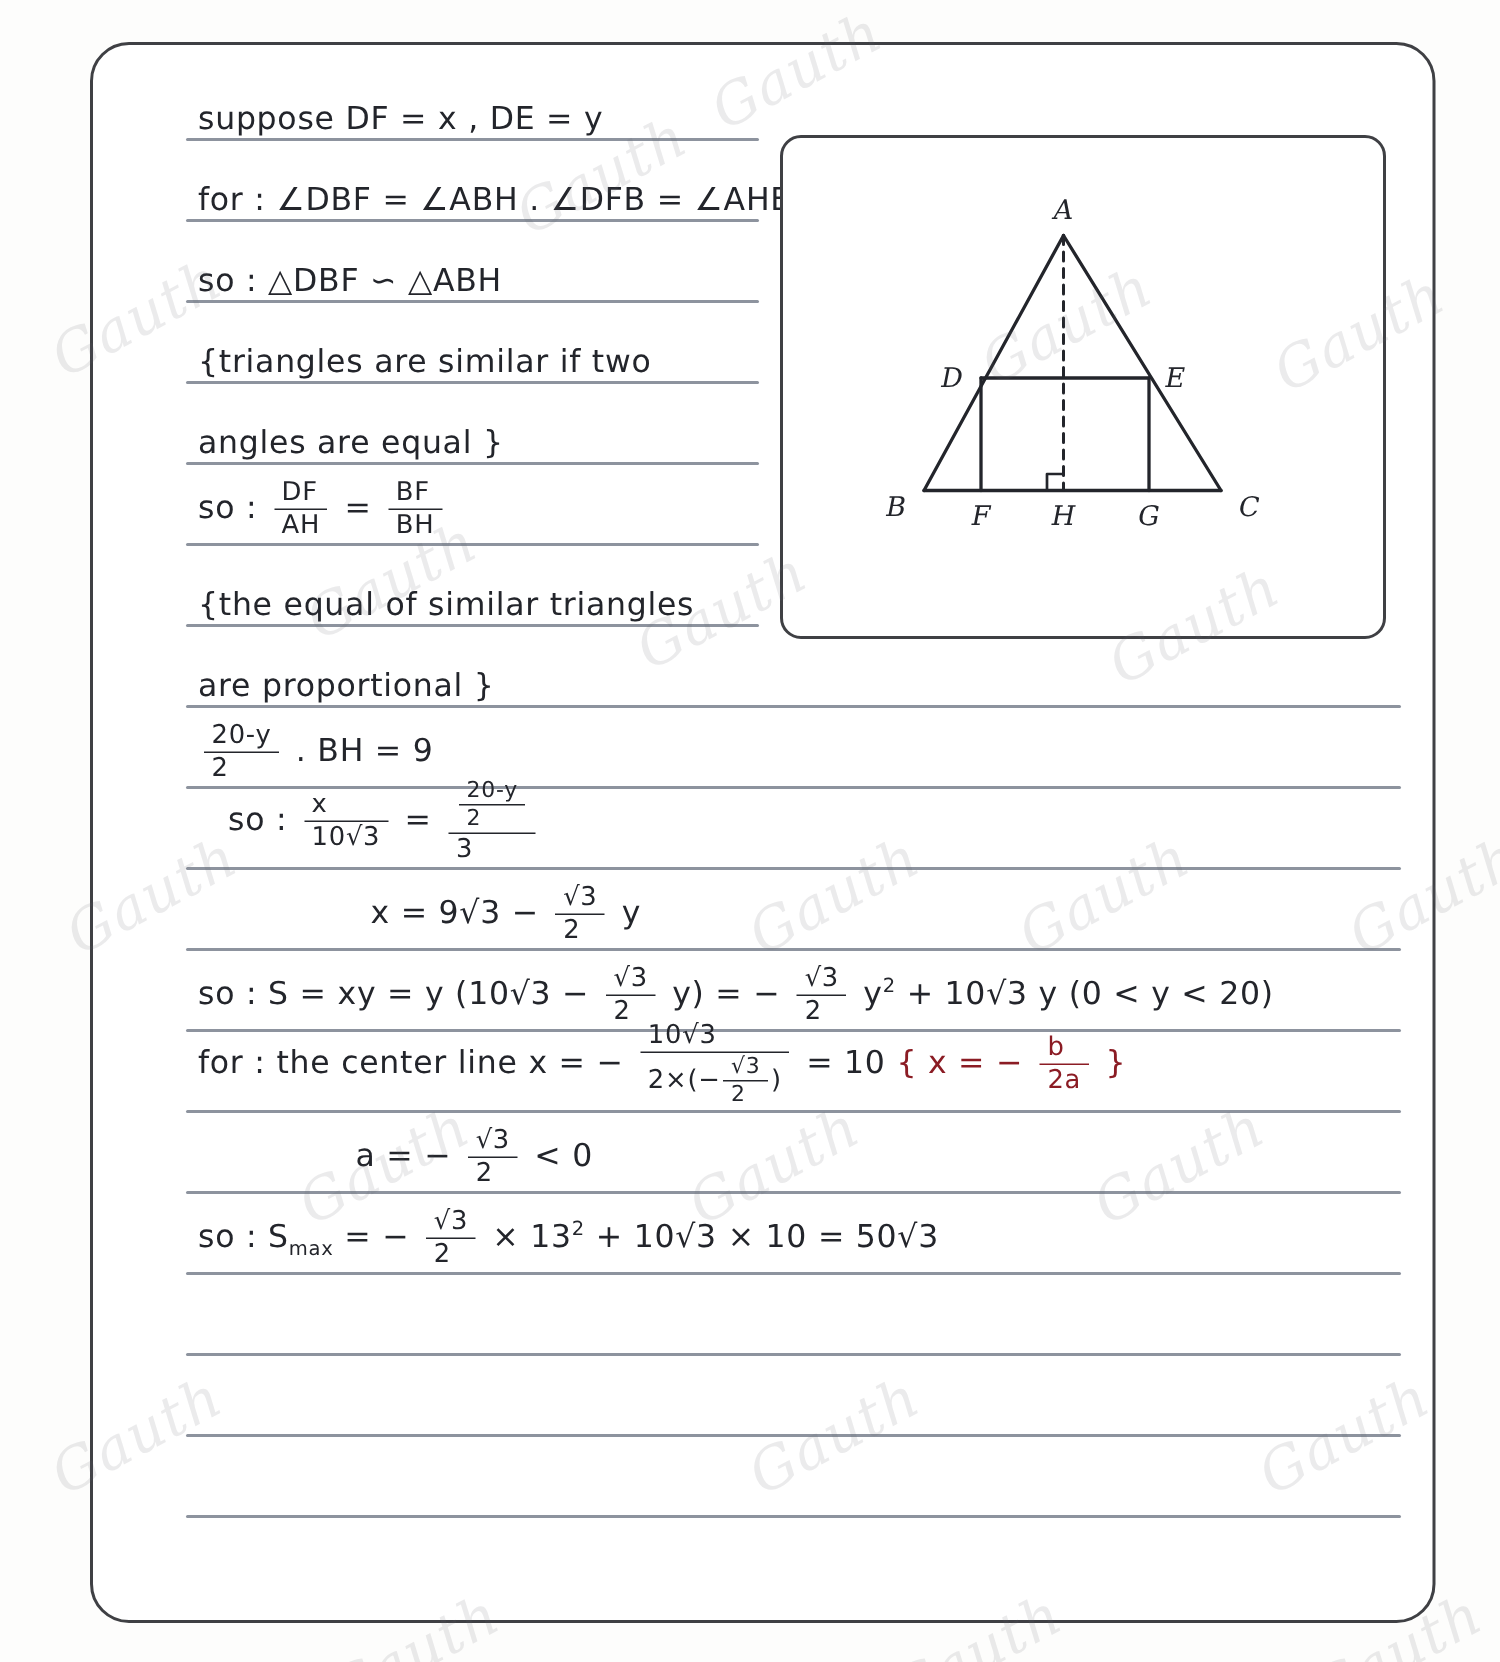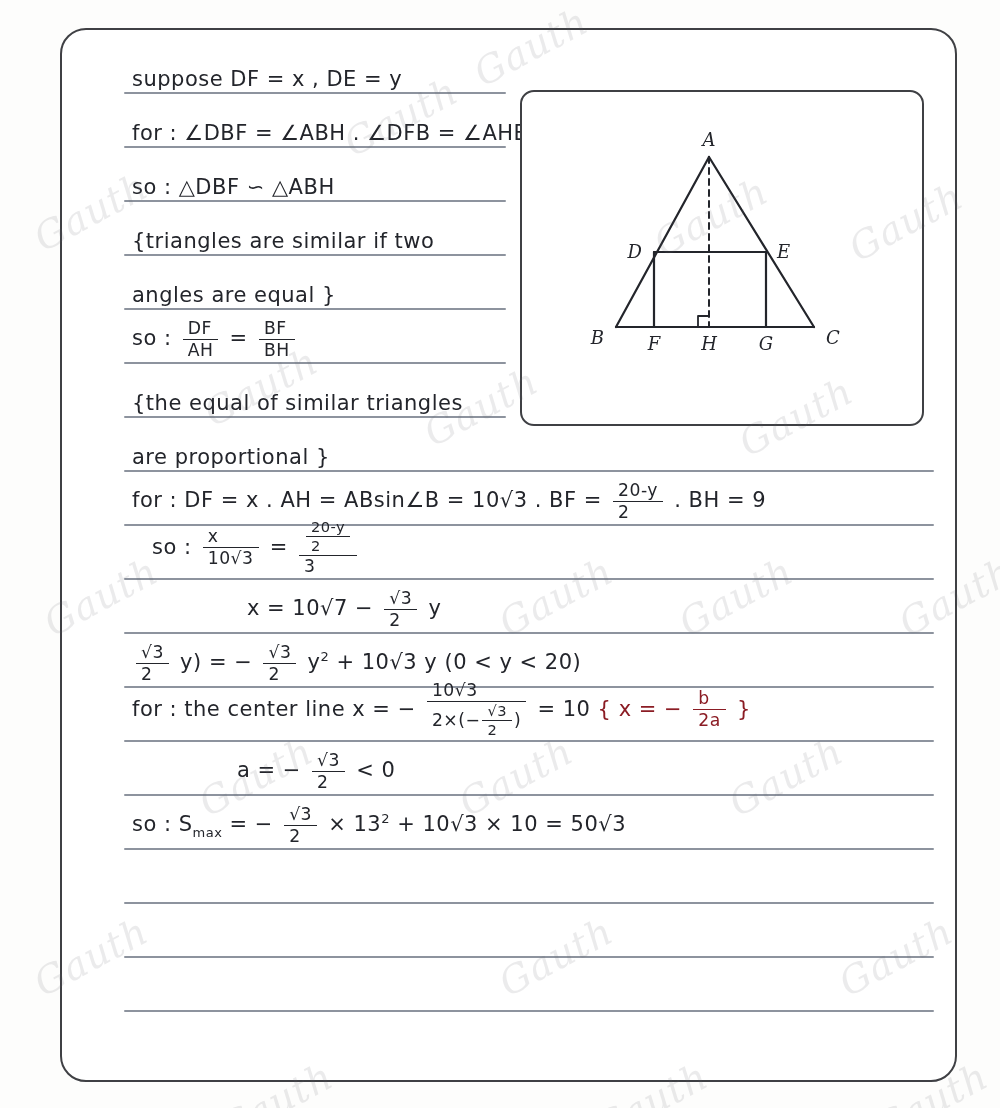--- a/index.html
+++ b/index.html
@@ -102,33 +102,33 @@
         </div>
         <div class="line short">
           <div class="line-text"><span>{the  equal  of  similar  triangles</span></div>
           <div class="rule" style="background: rgb(141, 147, 158);"></div>
         </div>
         <div class="line">
           <div class="line-text"><span>are   proportional }</span></div>
           <div class="rule" style="background: rgb(141, 147, 158);"></div>
         </div>
         <div class="line">
-          <div class="line-text"><span>for :    DF = x .   AH = ABsin∠B = 10√3 .   BF = </span><span class="frac"><span class="num">20-y</span><span class="den">2</span></span><span> .  BH = 9</span></div>
+          <div class="line-text"><span class="frac"><span class="num">20-y</span><span class="den">2</span></span><span> .  BH = 9</span></div>
           <div class="rule" style="background: rgb(141, 147, 158);"></div>
         </div>
         <div class="line">
           <div class="line-text" style="padding-left: 20px;"><span>so :      </span><span class="frac"><span class="num">x</span><span class="den">10√3</span></span><span> = </span><span class="frac"><span class="num"><span class="frac"><span class="num">20-y</span><span class="den">2</span></span></span><span class="den">3</span></span></div>
           <div class="rule" style="background: rgb(141, 147, 158);"></div>
         </div>
         <div class="line">
-          <div class="line-text" style="padding-left: 115px;"><span>x = 10√7 − </span><span class="frac"><span class="num">√3</span><span class="den">2</span></span><span> y</span></div>
-          <div class="rule" style="background: rgb(141, 147, 158);"></div>
-        </div>
-        <div class="line">
-          <div class="line-text"><span class="frac"><span class="num">√3</span><span class="den">2</span></span><span> y) = − </span><span class="frac"><span class="num">√3</span><span class="den">2</span></span><span> y</span><sup>2</sup><span> + 10√3 y   (0 &lt; y &lt; 20)</span></div>
+          <div class="line-text" style="padding-left: 115px;"><span>x = 9√3 − </span><span class="frac"><span class="num">√3</span><span class="den">2</span></span><span> y</span></div>
+          <div class="rule" style="background: rgb(141, 147, 158);"></div>
+        </div>
+        <div class="line">
+          <div class="line-text"><span>so :    S = xy = y (10√3 − </span><span class="frac"><span class="num">√3</span><span class="den">2</span></span><span> y) = − </span><span class="frac"><span class="num">√3</span><span class="den">2</span></span><span> y</span><sup>2</sup><span> + 10√3 y   (0 &lt; y &lt; 20)</span></div>
           <div class="rule" style="background: rgb(141, 147, 158);"></div>
         </div>
         <div class="line">
           <div class="line-text"><span>for :    the  center  line   x = − </span><span class="frac"><span class="num">10√3</span><span class="den"><span>2×(−</span><span class="frac"><span class="num">√3</span><span class="den">2</span></span><span>)</span></span></span><span> = 10    </span><span style="color: rgb(139, 28, 36);">{ x = − </span><span class="frac" style="color: rgb(139, 28, 36);"><span class="num">b</span><span class="den">2a</span></span><span style="color: rgb(139, 28, 36);"> }</span></div>
           <div class="rule" style="background: rgb(141, 147, 158);"></div>
         </div>
         <div class="line">
           <div class="line-text" style="padding-left: 105px;"><span>a = − </span><span class="frac"><span class="num">√3</span><span class="den">2</span></span><span> &lt; 0</span></div>
           <div class="rule" style="background: rgb(141, 147, 158);"></div>
         </div>

